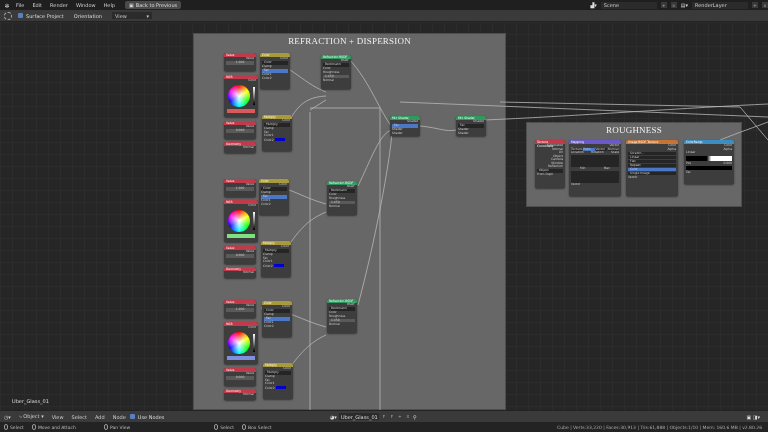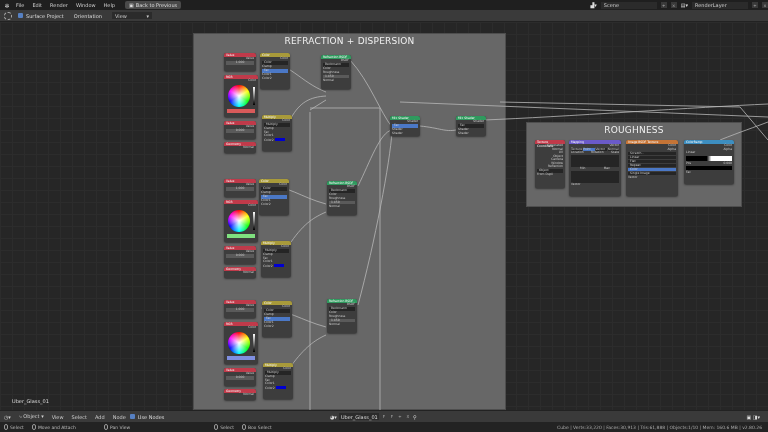--- a/index.html
+++ b/index.html
@@ -17,21 +17,21 @@
 
   .toolhdr { position: absolute; left: 0; top: 10px; width: 768px; height: 12px; background: #3a3a3a; font-size: 5px; display: flex; align-items: center; border-bottom: 1px solid #222; }
   .toolhdr .circle { width: 8px; height: 8px; border: 1px dashed #aaa; border-radius: 50%; margin: 0 6px 0 4px; }
   .chk { width: 5px; height: 5px; background: #5680c2; border-radius: 1px; display: inline-block; margin-right: 3px; }
   .dropdown { background: #2b2b2b; width: 40px; height: 7px; margin-left: 10px; display: flex; align-items: center; justify-content: space-between; padding: 0 3px; color: #ccc; }
 
   .editor { position: absolute; left: 0; top: 22px; width: 768px; height: 388px; background: #262626;
     background-image: linear-gradient(#2c2c2c 1px, transparent 1px), linear-gradient(90deg, #2c2c2c 1px, transparent 1px);
     background-size: 12px 12px; overflow: hidden; }
   .frame { position: absolute; background: #676767; border: 1px solid #4e4e4e; }
-  .frame .ftitle { text-align: center; color: #f0f0f0; font-size: 9px; letter-spacing: 0.2px; padding-top: 2px; }
+  .frame .ftitle { text-align: center; color: #f0f0f0; font-size: 9px; letter-spacing: 0.2px; padding-top: 2px; font-family: Liberation Serif, serif; }
   .node { position: absolute; background: #3d3d3d; border-radius: 2px; box-shadow: 0 1px 2px rgba(0,0,0,0.5); font-size: 3px; color: #ccc; overflow: hidden; }
   .node .nh { height: 4px; font-size: 3px; line-height: 4px; padding-left: 2px; color: #fff; }
   .nh.red { background: #c03a4a; }
   .nh.yellow { background: #a89a3a; }
   .nh.green { background: #2f9a5e; }
   .nh.purple { background: #6a5ac8; }
   .nh.orange { background: #c57436; }
   .nh.blue { background: #3d8ec0; }
   .nrow { height: 3.5px; line-height: 3.5px; padding: 0 2px; }
   .nrow.r { text-align: right; }

